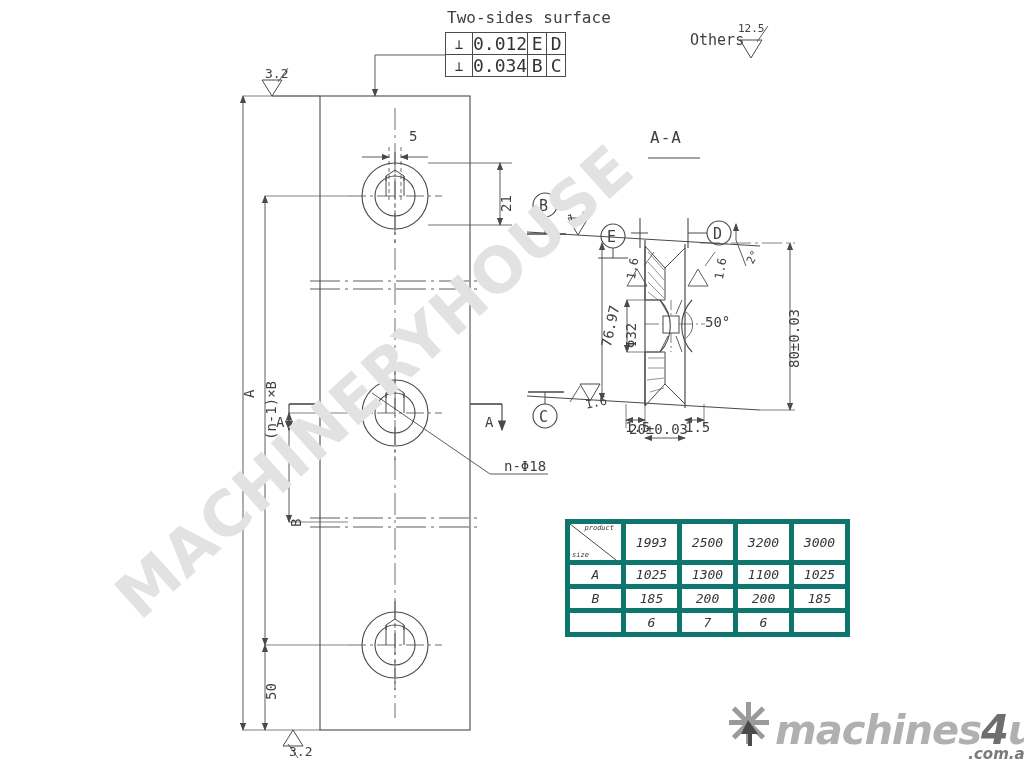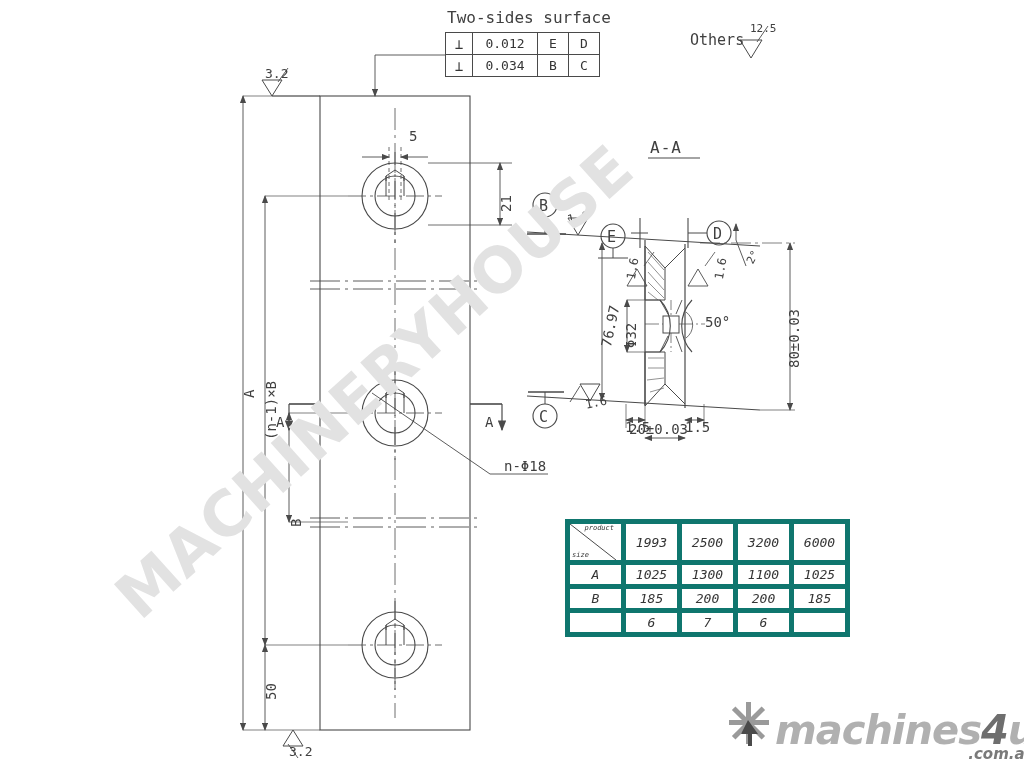--- a/index.html
+++ b/index.html
@@ -100,24 +100,24 @@
     position: absolute;
     left: 445px;
     top: 32px;
     border-collapse: collapse;
     z-index: 4;
   }
   #tol-table td {
     border: 1px solid #4a4a4a;
     text-align: center;
     font-family: "DejaVu Sans Mono", monospace;
-    font-size: 13px;
+    font-size: 18px;
     color: #353535;
     height: 21px;
-    padding: 0 6px;
+    padding: 0 0;
   }
   #tol-table td.sym { width: 26px; font-size: 14px; padding: 0; }
   #tol-table td.val { width: 52px; }
   #tol-table td.dat { width: 18px; }
 
   
   #logo {
     position: absolute;
     left: 727px;
     top: 700px;
@@ -358,21 +358,21 @@
       <tr>
         <td class="sym">⊥</td>
         <td class="val">0.034</td>
         <td class="dat">B</td>
         <td class="dat">C</td>
       </tr>
     </tbody>
   </table>
 
   <div class="lbl" style="left:690px; top:31px; font-size:15px;">Others</div>
-  <div class="lbl sm" style="left:738px; top:22px;margin-left:12px;">12.5</div>
+  <div class="lbl sm" style="left:738px; top:22px;">12.5</div>
 
   <div class="lbl" style="left:265px; top:66px; font-size:13px;">3.2</div>
   <div class="lbl" style="left:289px; top:744px; font-size:13px;">3.2</div>
 
   <div class="lbl" style="left:409px; top:128px; font-size:14px;">5</div>
 
   <div class="lbl rot90" style="left:498px; top:212px; font-size:14px;">21</div>
 
   <div class="lbl rot90" style="left:241px; top:398px; font-size:14px;">A</div>
 
@@ -380,21 +380,21 @@
 
   <div class="lbl rot90" style="left:288px; top:527px; font-size:14px;">B</div>
 
   <div class="lbl rot90" style="left:263px; top:700px; font-size:14px;">50</div>
 
   <div class="lbl" style="left:504px; top:458px; font-size:14px;">n-Φ18</div>
 
   <div class="lbl" style="left:276px; top:414px; font-size:14px;">A</div>
   <div class="lbl" style="left:485px; top:414px; font-size:14px;">A</div>
 
-  <div class="lbl" style="left:650px; top:138px; font-size:16px; letter-spacing:1px;">A-A</div>
+  <div class="lbl" style="left:650px; top:128px; font-size:16px; letter-spacing:1px;">A-A</div>
 
   <div class="lbl" style="left:539px; top:197px; font-size:15px;">B</div>
   <div class="lbl" style="left:607px; top:228px; font-size:15px;">E</div>
   <div class="lbl" style="left:713px; top:225px; font-size:15px;">D</div>
   <div class="lbl" style="left:539px; top:408px; font-size:15px;">C</div>
 
   <div class="lbl rot-tilt" style="left:566px; top:213px; font-size:12px; transform:rotate(-12deg);">1.6</div>
   <div class="lbl rot-tilt" style="left:624px; top:278px; font-size:12px; transform:rotate(-80deg);">1.6</div>
   <div class="lbl rot-tilt" style="left:712px; top:278px; font-size:12px; transform:rotate(-80deg);">1.6</div>
   <div class="lbl rot-tilt" style="left:584px; top:398px; font-size:12px; transform:rotate(-12deg);">1.6</div>
@@ -422,21 +422,21 @@
             <svg class="corner-diag" viewBox="0 0 46 36">
               <line x1="0" y1="0" x2="46" y2="36" stroke="#4a4a4a" stroke-width="1"></line>
             </svg>
             <span class="corner-prod">product</span>
             <span class="corner-size">size</span>
           </div>
         </td>
         <td>1993</td>
         <td>2500</td>
         <td>3200</td>
-        <td>6000</td>
+        <td>3000</td>
       </tr>
       <tr>
         <td>A</td>
         <td>1025</td>
         <td>1300</td>
         <td>1100</td>
         <td>1025</td>
       </tr>
       <tr>
         <td>B</td>

